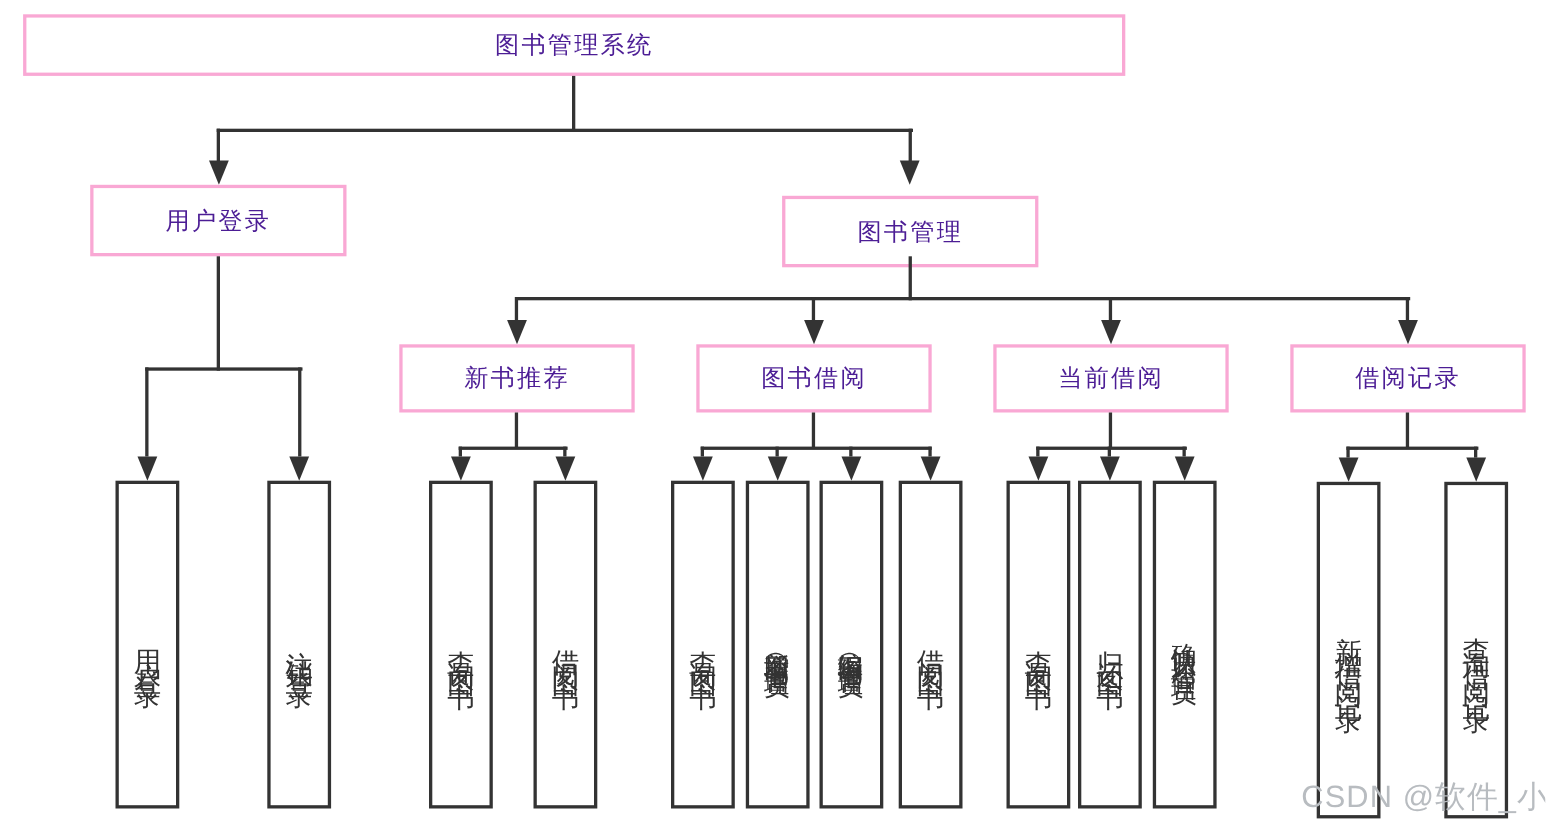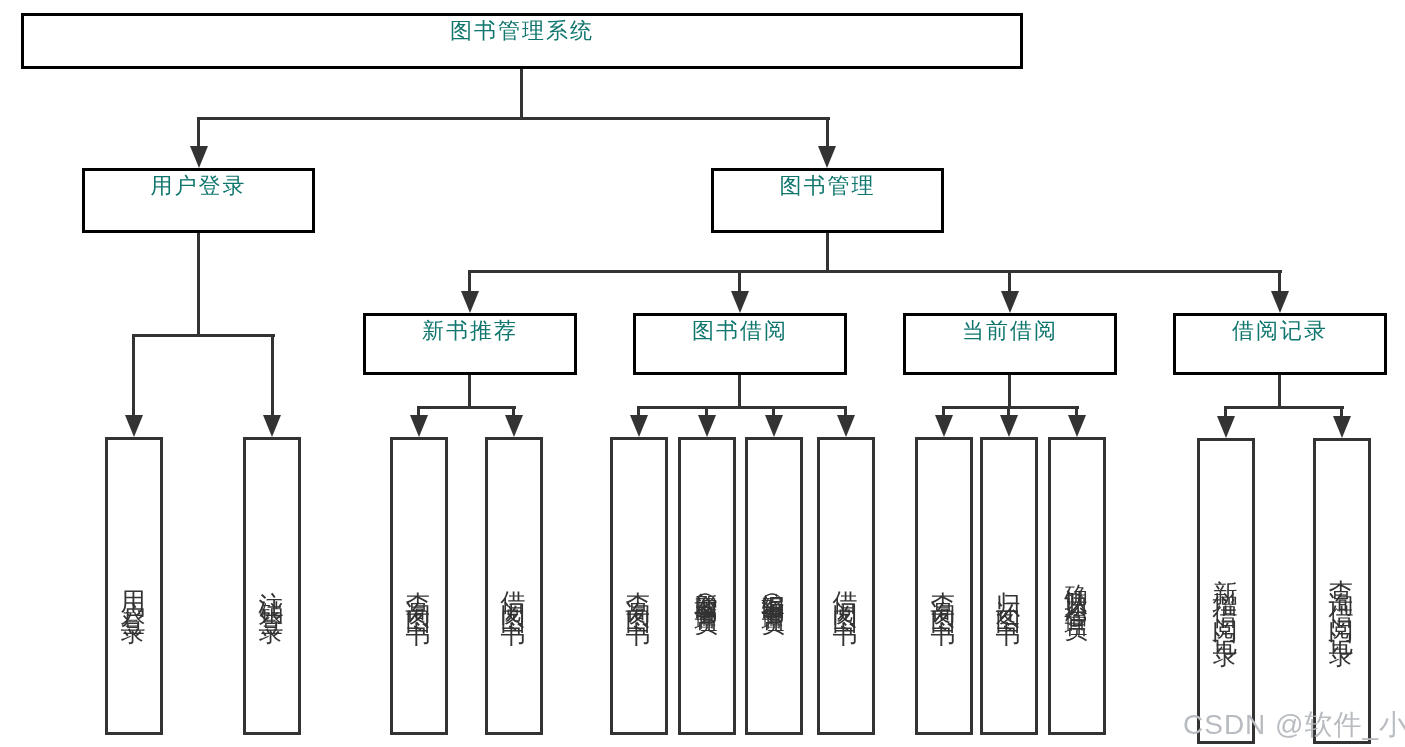--- a/index.html
+++ b/index.html
@@ -10,25 +10,26 @@
     position: relative;
     width: 1405px;
     height: 747px;
     background: #ffffff;
     overflow: hidden;
   }
 
   
   .node {
     position: absolute;
-    border: 3px solid #000000;
+    border: 3px solid #f9a8d4;
     background: #ffffff;
     display: flex;
+    align-items: center;
     justify-content: center;
-    color: #0f766e;
+    color: #4c1d95;
   }
   .node .lbl { font-size: 22px; letter-spacing: 2px; white-space: nowrap; }
 
   .leaf {
     position: absolute;
     width: 58px;
     height: 298px;
     border: 3px solid #333333;
     background: #ffffff;
     display: flex;
@@ -84,21 +85,21 @@
   <div class="vl" style="left:520px; top:69px; height:50px;"></div>
   <div class="hl" style="left:197px; top:117px; width:633px;"></div>
   <div class="vl" style="left:197px; top:117px; height:31px;"></div>
   <div class="ar" style="left:190px; top:146px;"></div>
   <div class="vl" style="left:826px; top:117px; height:31px;"></div>
   <div class="ar" style="left:818px; top:146px;"></div>
 
   <div class="node" style="left:82px; top:168px; width:233px; height:65px;">
     <span class="lbl">用户登录</span>
   </div>
-  <div class="node" style="left:711px; top:168px; width:233px; height:65px;">
+  <div class="node" style="left:711px; top:178px; width:233px; height:65px;">
     <span class="lbl">图书管理</span>
   </div>
 
   <div class="vl" style="left:197px; top:233px; height:104px;"></div>
   <div class="hl" style="left:132px; top:334px; width:143px;"></div>
   <div class="vl" style="left:132px; top:334px; height:81px;"></div>
   <div class="ar" style="left:125px; top:415px;"></div>
   <div class="vl" style="left:271px; top:334px; height:81px;"></div>
   <div class="ar" style="left:263px; top:415px;"></div>
 

